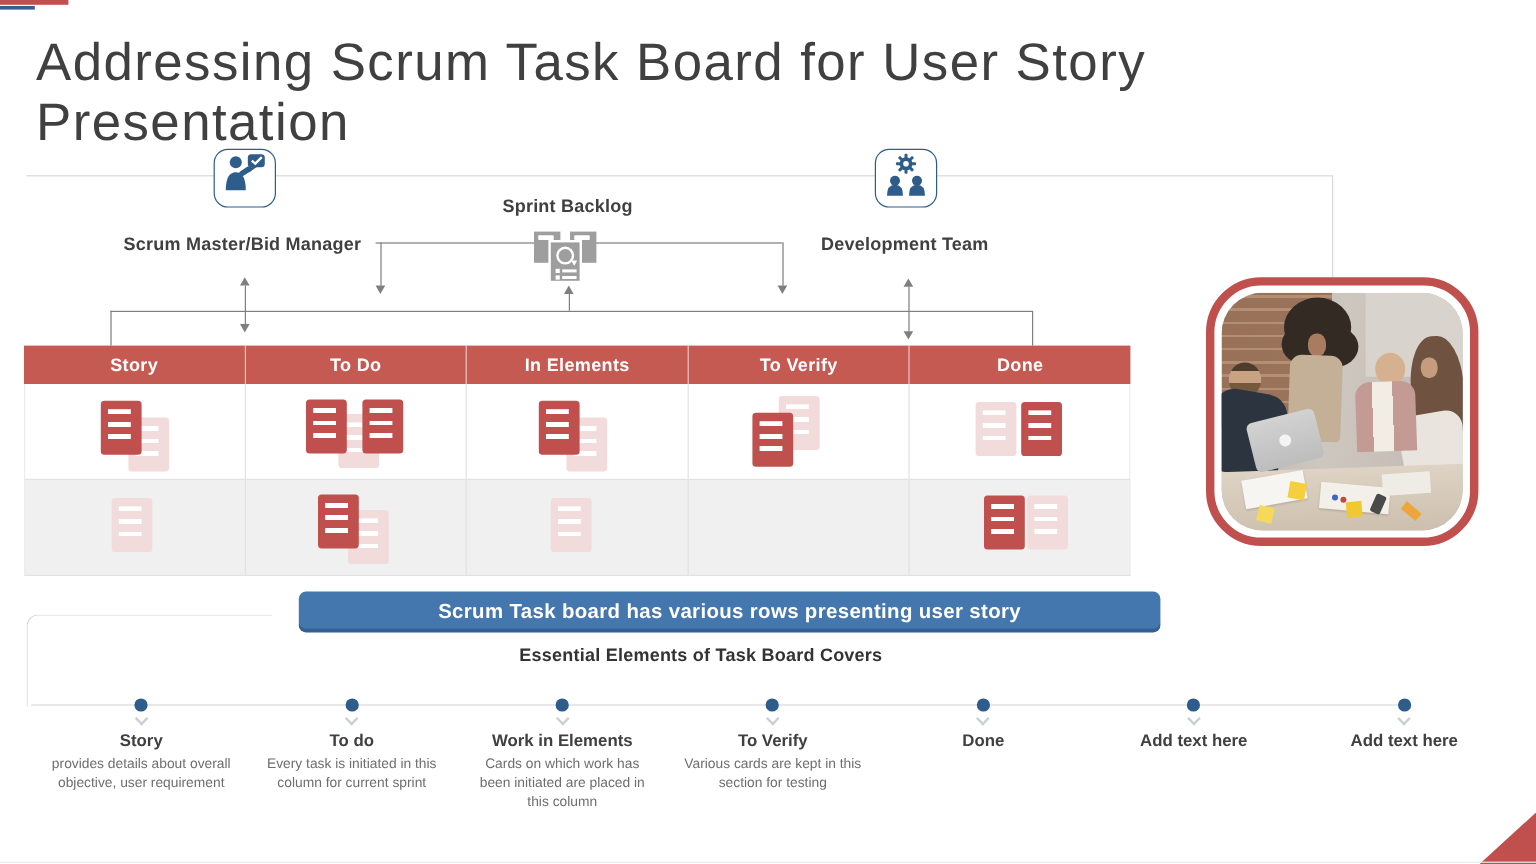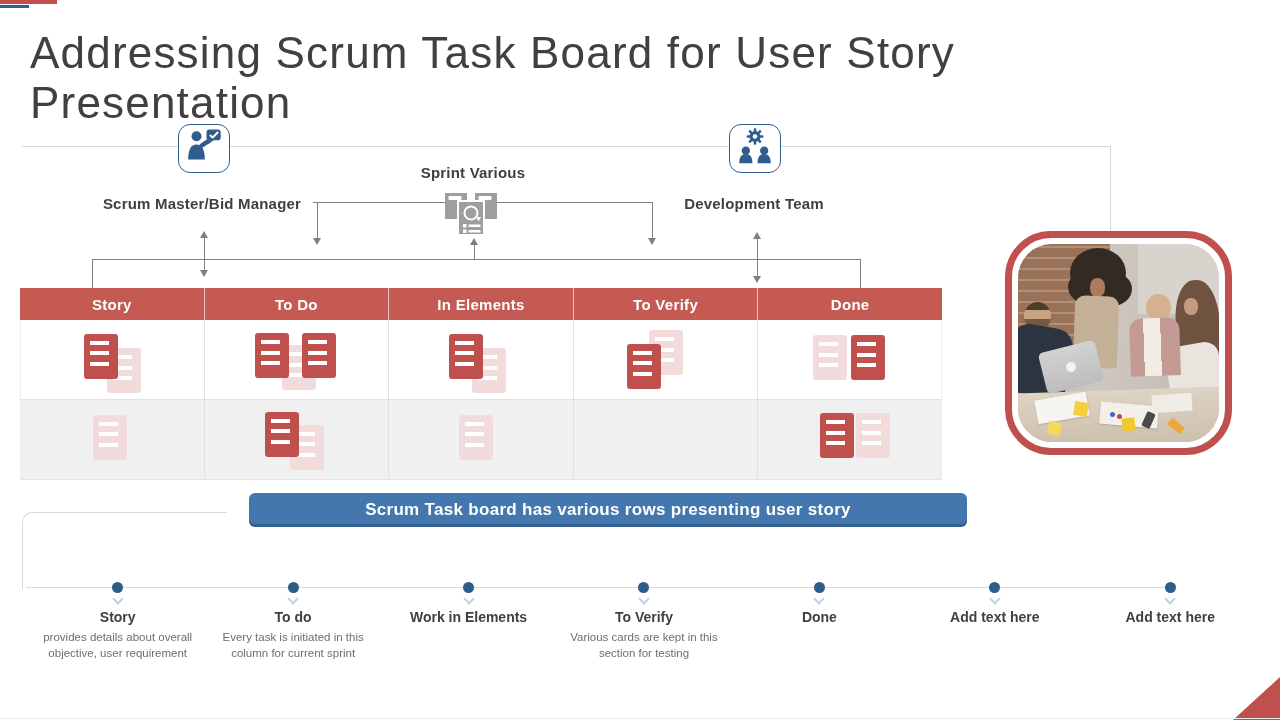--- a/index.html
+++ b/index.html
@@ -159,21 +159,21 @@
           <circle cx="13" cy="28" r="5"></circle>
           <path d="M5 43 Q5 32 13 32 Q21 32 21 43 Z"></path>
           <circle cx="35" cy="28" r="5"></circle>
           <path d="M27 43 Q27 32 35 32 Q43 32 43 43 Z"></path>
         </g>
       </svg>
     </span>
   </div>
 
   <div class="role-label lbl-master">Scrum Master/Bid Manager</div>
-  <div class="role-label lbl-backlog">Sprint Various</div>
+  <div class="role-label lbl-backlog">Sprint Backlog</div>
   <div class="role-label lbl-devteam">Development Team</div>
 
   <div class="cline" style="left:313px;top:202px;width:339px;height:1px;"></div>
   <div class="cline" style="left:317px;top:202px;width:1px;height:36px;"></div>
   <div class="arr down" style="left:313px;top:238px;"></div>
   <div class="cline" style="left:652px;top:202px;width:1px;height:36px;"></div>
   <div class="arr down" style="left:648px;top:238px;"></div>
 
   <span class="backlog-icon">
     <svg width="60" height="52" viewBox="0 0 60 52">
@@ -252,39 +252,41 @@
           <div class="b-cell">
             <div class="doc s" style="left: 62px; top: 13px;"></div>
             <div class="doc f" style="left: 98px; top: 13px;"></div>
           </div>
         </div>
       </div>
   </div>
 
   <div class="essential-box"></div>
   <div class="banner">Scrum Task board has various rows presenting user story</div>
+  <div class="essential-heading">Essential  Elements of Task Board Covers</div>
 
   <div class="tl-line"></div>
   <div class="timeline">
       <div class="tl-item">
         <div class="tl-dot"></div>
         <div class="tl-chev"></div>
         <div class="tl-title">Story</div>
         <div class="tl-desc">provides  details about overall  objective, user requirement</div>
       </div>
       <div class="tl-item">
         <div class="tl-dot"></div>
         <div class="tl-chev"></div>
         <div class="tl-title">To do</div>
         <div class="tl-desc">Every  task is initiated in this column for current  sprint</div>
       </div>
       <div class="tl-item">
         <div class="tl-dot"></div>
         <div class="tl-chev"></div>
         <div class="tl-title">Work in Elements</div>
+        <div class="tl-desc">Cards  on which work has been  initiated are placed in this column</div>
       </div>
       <div class="tl-item">
         <div class="tl-dot"></div>
         <div class="tl-chev"></div>
         <div class="tl-title">To Verify</div>
         <div class="tl-desc">Various  cards are kept in this section for testing</div>
       </div>
       <div class="tl-item">
         <div class="tl-dot"></div>
         <div class="tl-chev"></div>

